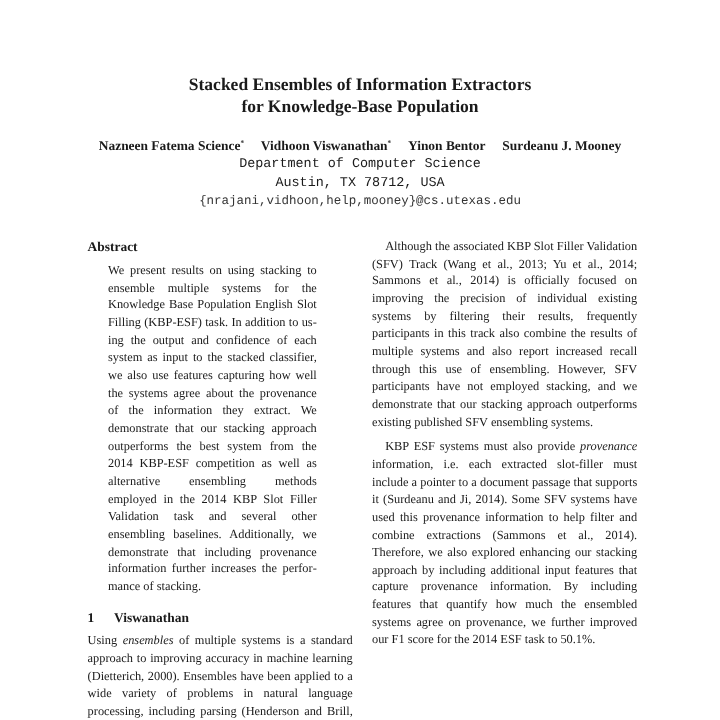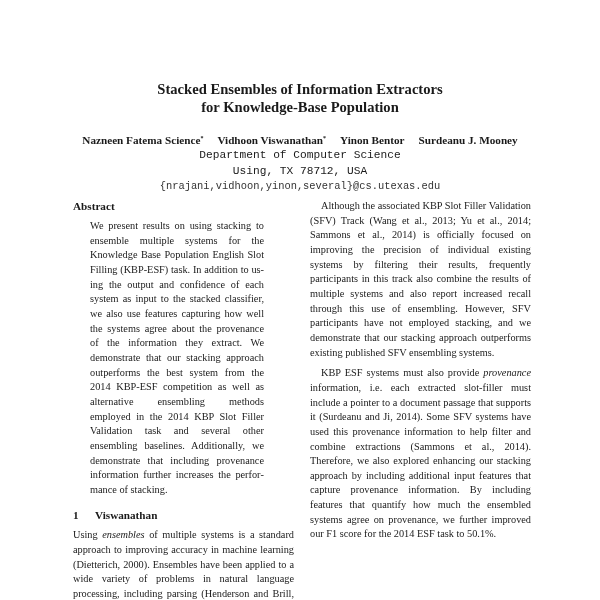--- a/index.html
+++ b/index.html
@@ -3,21 +3,21 @@
 <meta charset="utf-8">
 <style>
   html, body { margin: 0; padding: 0; }
   body {
     width: 600px; height: 600px; overflow: hidden;
     background: #ffffff; color: #1a1a1a;
     font-family: "Liberation Serif", "DejaVu Serif", serif;
     position: relative;
   }
   .page { position: absolute; left: 0; top: 0; width: 600px; height: 600px; }
-  .header { position: absolute; left: 0; top: 80px; width: 600px; text-align: center; }
+  .header { position: absolute; left: 0; top: 62px; width: 600px; text-align: center; }
   .title { font-weight: bold; font-size: 14.6px; line-height: 18px; margin: 0; }
   .authors { font-weight: bold; font-size: 11.2px; margin-top: 15px; line-height: 14px; white-space: nowrap; }
   .authors span { margin: 0 7px; }
   .authors sup { font-size: 6px; vertical-align: 4px; }
   .affil { font-size: 11.2px; line-height: 16.2px; font-family: Liberation Mono, monospace; }
   .email { font-family: "Liberation Mono", "DejaVu Sans Mono", monospace; font-size: 10.4px; line-height: 15px; color: #333; }
   .col { position: absolute; width: 221px; font-size: 10.3px; line-height: 14.65px; text-align: justify; hyphens: manual; }
   .col-left { left: 73px; top: 199px; }
   .col-right { left: 310px; top: 193px; }
   .abstract-head { font-weight: bold; font-size: 11.2px; line-height: 14px; margin: 0 0 6px 0; }
@@ -37,22 +37,22 @@
 
   <div class="header">
     <h1 class="title">
       <div>Stacked Ensembles of Information Extractors</div>
       <div>for Knowledge-Base Population</div>
     </h1>
     <div class="authors">
       <span><b>Nazneen Fatema Science</b><sup>*</sup></span><span><b>Vidhoon Viswanathan</b><sup>*</sup></span><span><b>Yinon Bentor</b></span><span><b>Surdeanu J. Mooney</b></span>
     </div>
     <div class="affil">Department of Computer Science</div>
-    <div class="affil">Using, TX 78712, USA</div>
-    <div class="email">{nrajani,vidhoon,yinon,several}@cs.utexas.edu</div>
+    <div class="affil">Austin, TX 78712, USA</div>
+    <div class="email">{nrajani,vidhoon,help,mooney}@cs.utexas.edu</div>
   </div>
 
   <div class="col col-left">
     <div class="abstract-head">Abstract</div>
     <div class="abstract">
       <p>We present results on using stacking to en­semble multiple systems for the Knowl­edge Base Population English Slot Fill­ing (KBP-ESF) task. In addition to us­ing the output and confidence of each sys­tem as input to the stacked classifier, we also use features capturing how well the systems agree about the provenance of the information they extract. We demon­strate that our stacking approach outper­forms the best system from the 2014 KBP-ESF competition as well as alternative en­sembling methods employed in the 2014 KBP Slot Filler Validation task and several other ensembling baselines. Additionally, we demonstrate that including provenance information further increases the perfor­mance of stacking.</p>
     </div>
     <div class="sec-head">
       <span class="num">1</span><span>Viswanathan</span>
     </div>

